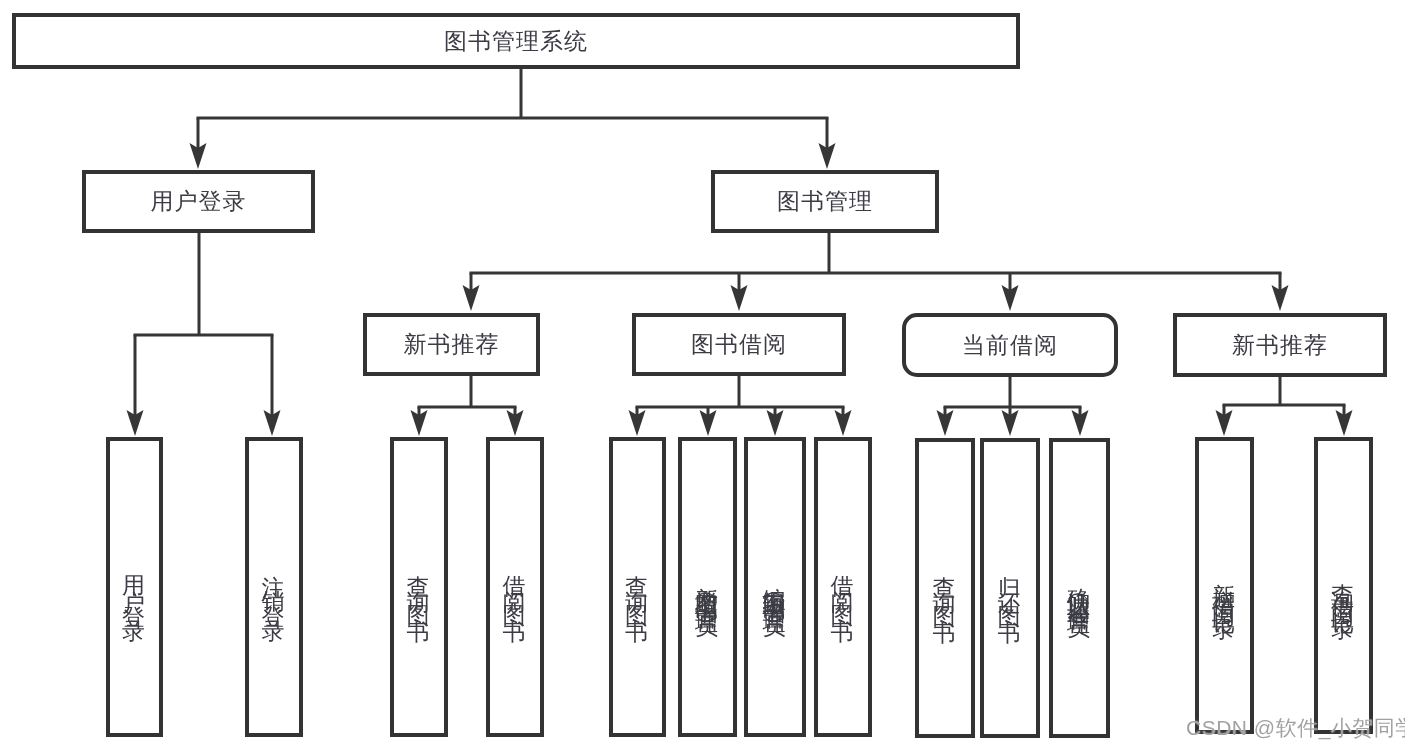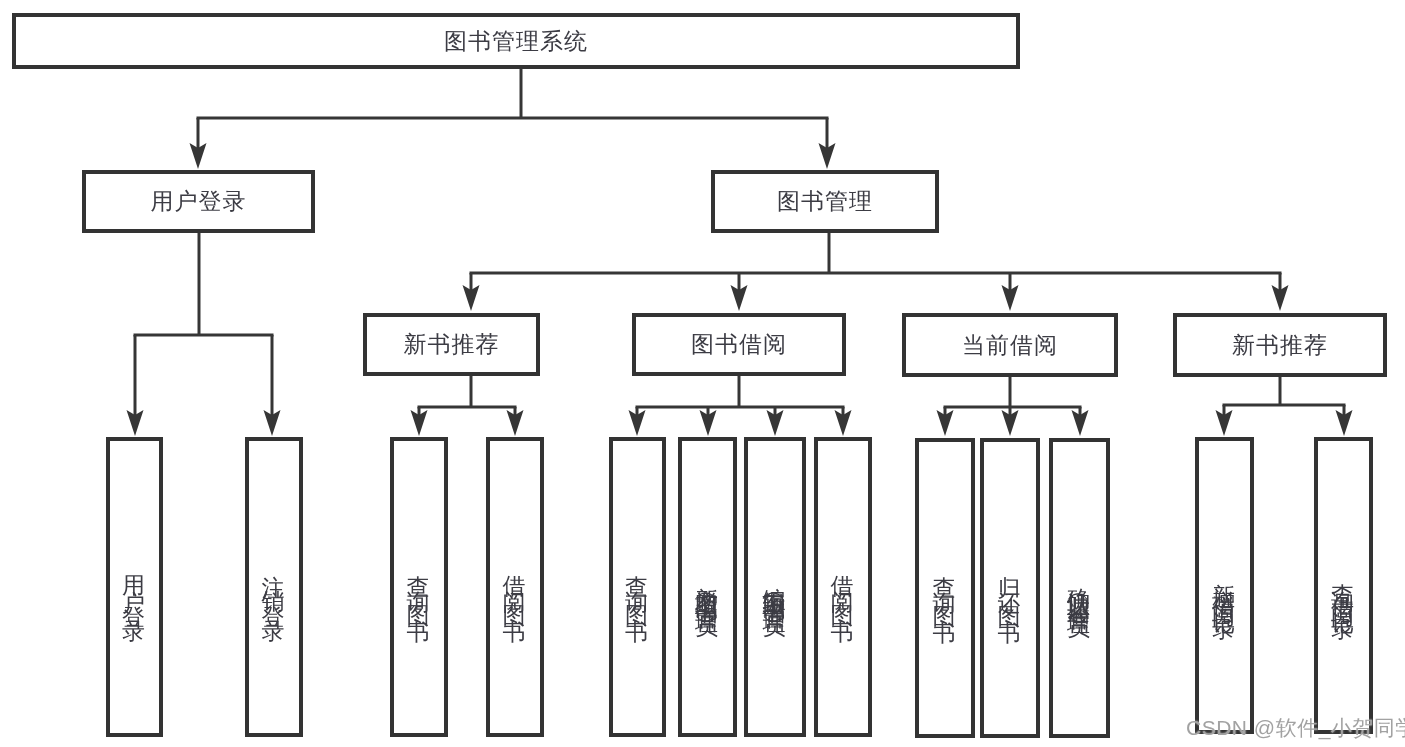--- a/index.html
+++ b/index.html
@@ -112,21 +112,21 @@
       </div>
       <div class="node h-text" style="left: 711px; top: 170px; width: 228px; height: 63px; border-color: rgb(51, 51, 51);">
         <span class="lbl" style="color: rgb(60, 60, 68);">图书管理</span>
       </div>
       <div class="node h-text" style="left: 363px; top: 313px; width: 177px; height: 63px; border-color: rgb(51, 51, 51);">
         <span class="lbl" style="color: rgb(60, 60, 68);">新书推荐</span>
       </div>
       <div class="node h-text" style="left: 632px; top: 313px; width: 214px; height: 63px; border-color: rgb(51, 51, 51); align-items: center;">
         <span class="lbl" style="color: rgb(60, 60, 68);">图书借阅</span>
       </div>
-      <div class="node h-text" style="left: 902px; top: 313px; width: 216px; height: 64px; border-color: rgb(51, 51, 51);">
+      <div class="node h-text" style="left: 902px; top: 313px; width: 216px; height: 64px; border-color: rgb(51, 51, 51); border-radius: 15px;">
         <span class="lbl" style="color: rgb(60, 60, 68);">当前借阅</span>
       </div>
       <div class="node h-text" style="left: 1173px; top: 313px; width: 214px; height: 64px; border-color: rgb(51, 51, 51);">
         <span class="lbl" style="color: rgb(60, 60, 68);">新书推荐</span>
       </div>
       <div class="node v-text ls-wide" style="left: 106px; top: 437px; width: 57px; height: 300px; border-color: rgb(51, 51, 51);">
         <span class="lbl" style="color: rgb(60, 60, 68);">用户登录</span>
       </div>
       <div class="node v-text ls-wide" style="left: 245px; top: 437px; width: 58px; height: 300px; border-color: rgb(51, 51, 51);">
         <span class="lbl" style="color: rgb(60, 60, 68);">注销登录</span>

